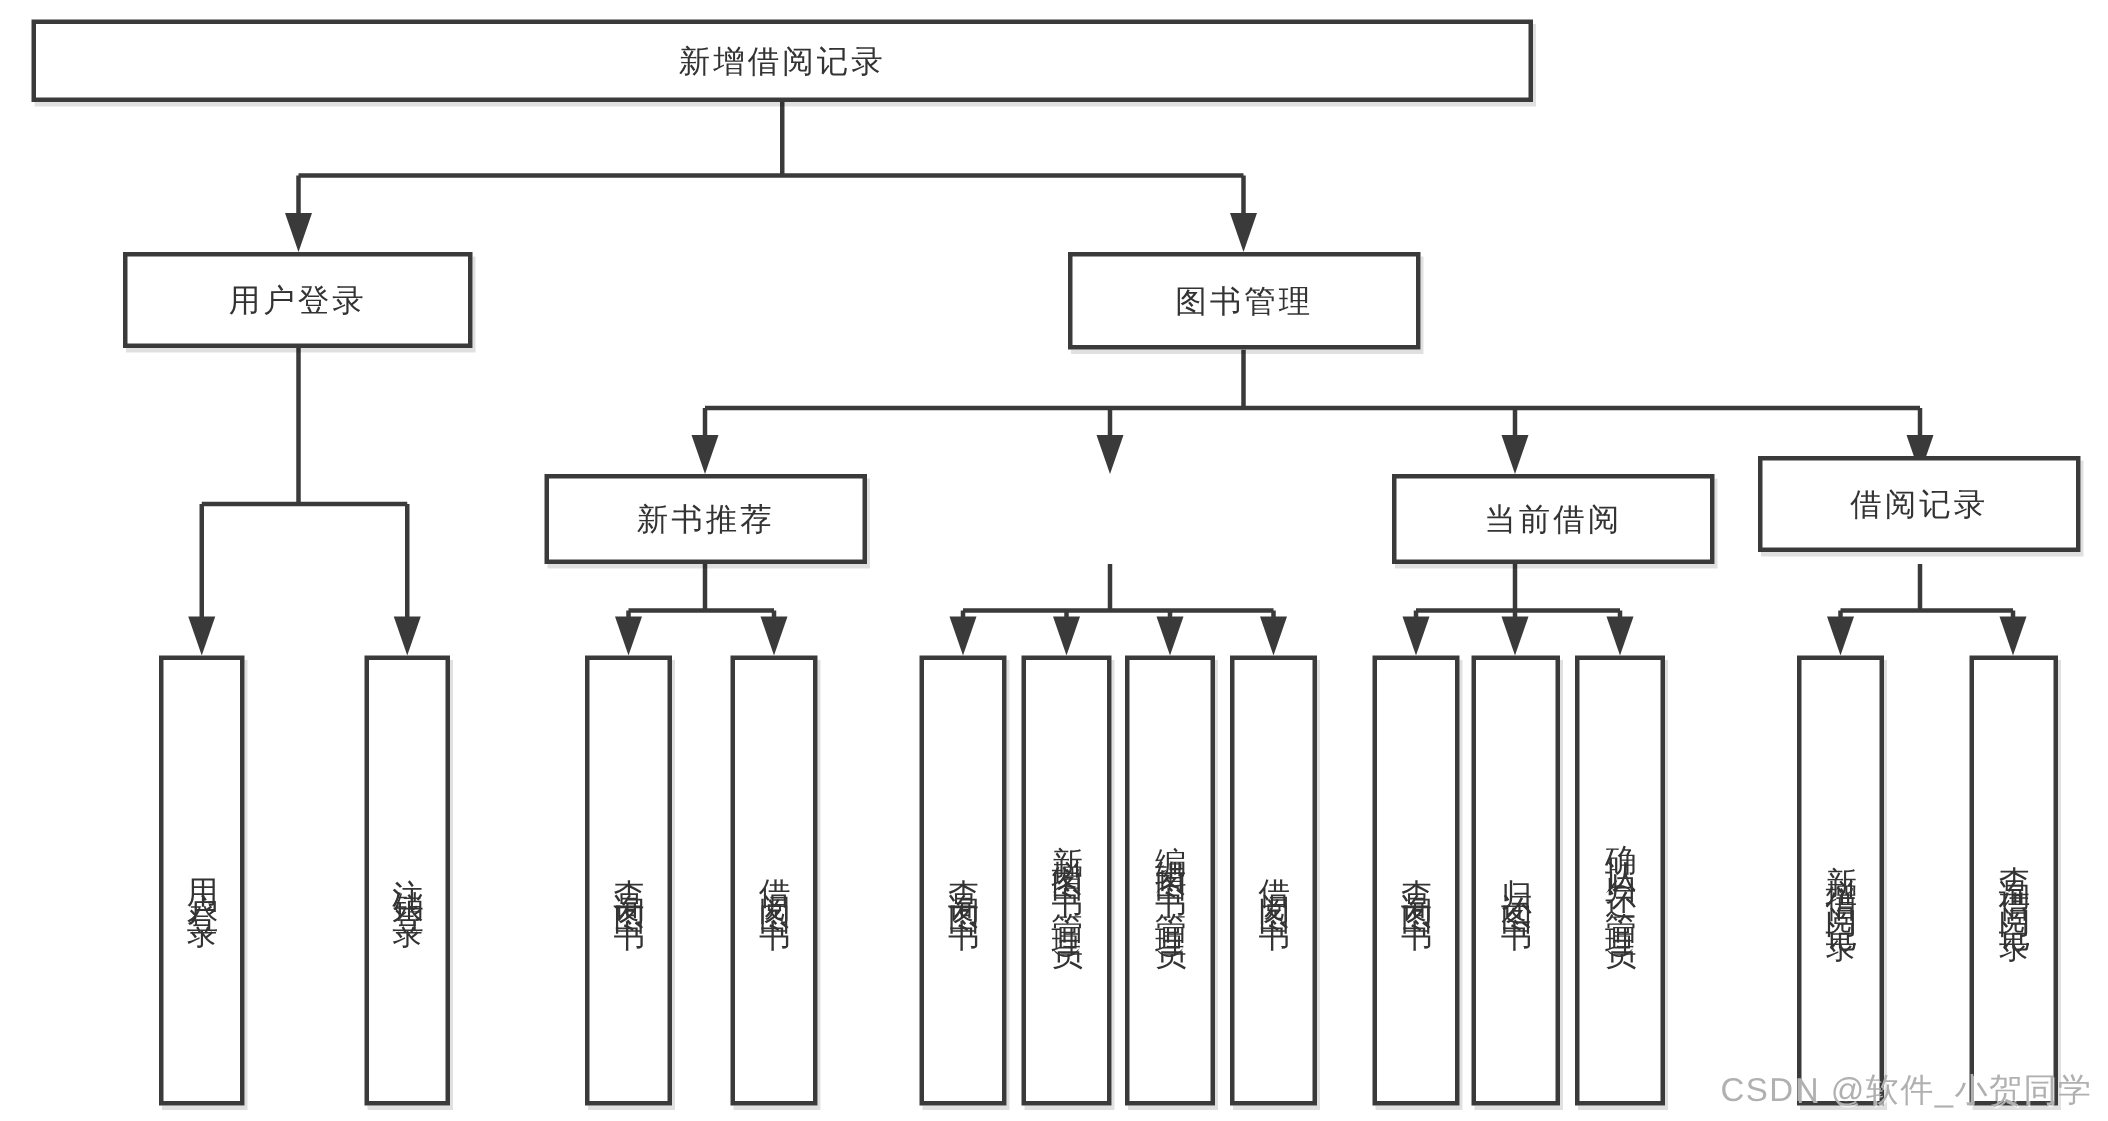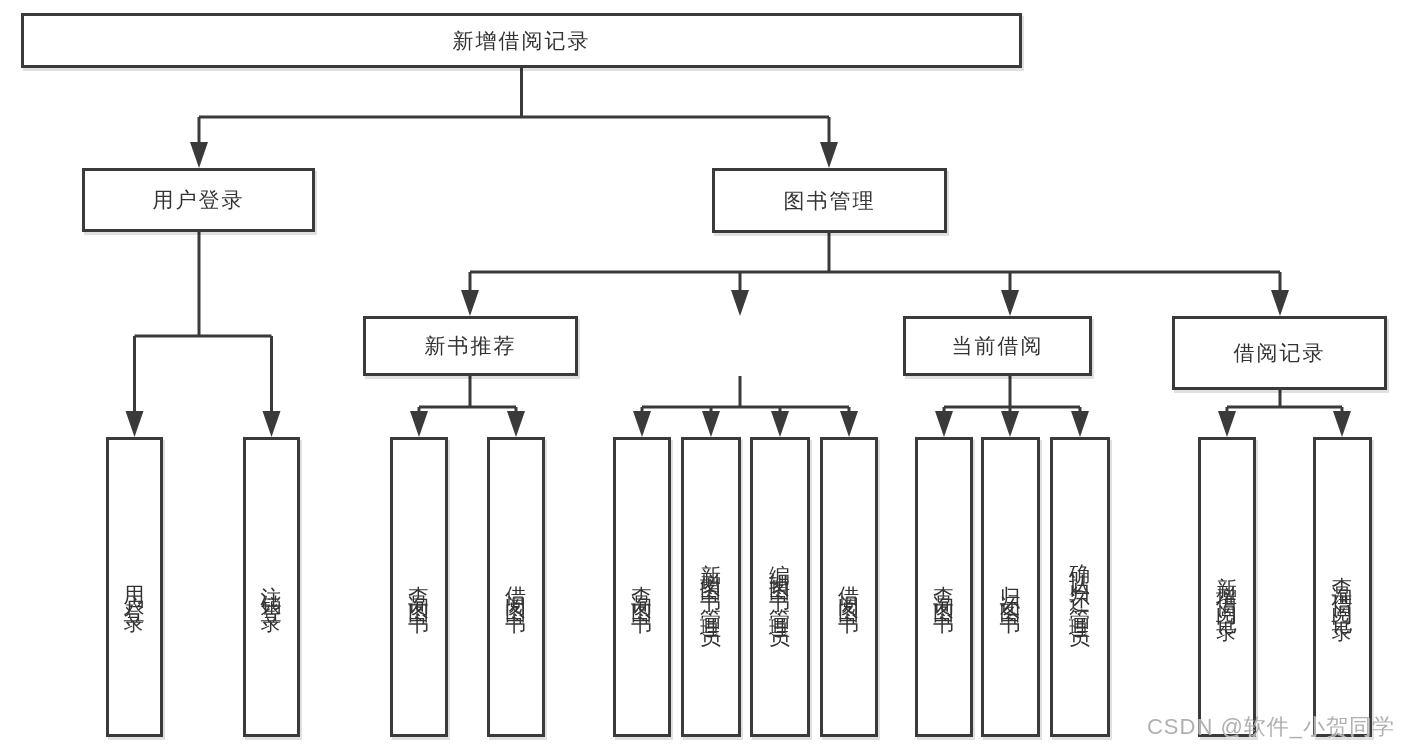--- a/index.html
+++ b/index.html
@@ -143,24 +143,24 @@
   <div class="node hbox" style="left:82px;top:168px;width:233px;height:64px">
     <span class="lbl">用户登录</span>
   </div>
   <div class="node hbox" style="left:363px;top:316px;width:215px;height:60px">
     <span class="lbl">新书推荐</span>
   </div>
 
   <div class="node hbox" style="left:712px;top:168px;width:235px;height:65px">
     <span class="lbl">图书管理</span>
   </div>
-  <div class="node hbox" style="left:903px;top:316px;width:189px;height:60px">
+  <div class="node hbox" style="left:928px;top:316px;width:215px;height:60px">
     <span class="lbl">当前借阅</span>
   </div>
-  <div class="node hbox" style="left:1172px;top:316px;width:215px;height:74px">
+  <div class="node hbox" style="left:1172px;top:304px;width:215px;height:64px">
     <span class="lbl">借阅记录</span>
   </div>
 
   <div class="node vbox" style="left:106px;top:437px;width:57px;height:300px">
     <span class="lbl">用户登录</span>
   </div>
   <div class="node vbox" style="left:243px;top:437px;width:57px;height:300px">
     <span class="lbl">注销登录</span>
   </div>
 

